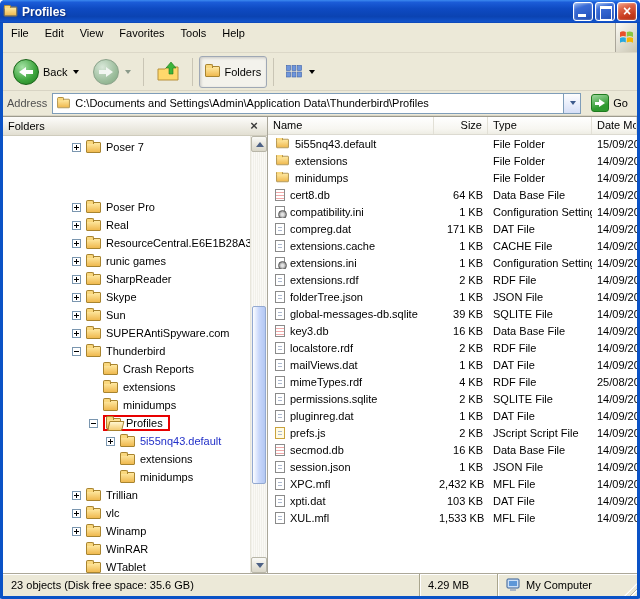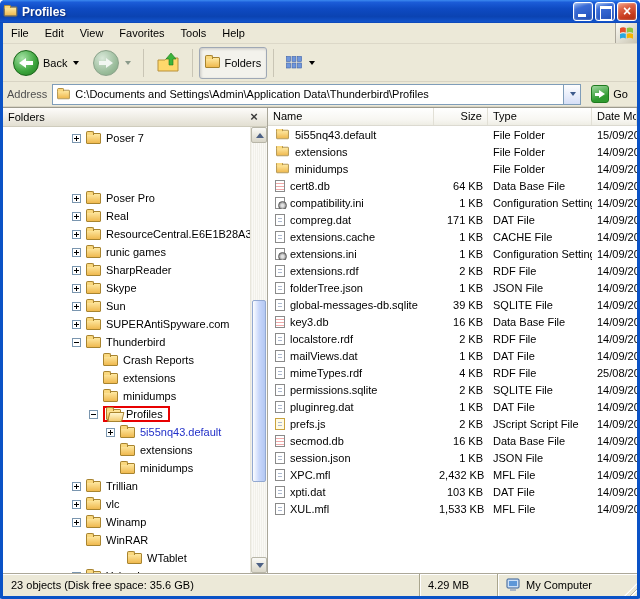--- a/index.html
+++ b/index.html
@@ -20,21 +20,21 @@
     background:linear-gradient(160deg,#9CBAEF 0%,#3A6BD6 30%,#2B5BC6 70%,#1E4AAE 100%);
     box-shadow:inset 0 0 2px rgba(255,255,255,.6); }
   .wbtn.close { background:linear-gradient(160deg,#F2A48C 0%,#DD6547 30%,#C73A1D 70%,#A92C12 100%); }
   .wbtn.min::before { content:""; position:absolute; left:4px; bottom:3px; width:8px; height:3px; background:#fff; }
   .wbtn.max::before { content:""; position:absolute; left:4px; top:3px; width:10px; height:10px;
     border:1px solid #fff; border-top-width:3px; }
   .wbtn.close::before { content:"×"; position:absolute; inset:0; color:#fff; font-weight:bold;
     font-size:14px; line-height:16px; text-align:center; }
 
   
-  .menubar { height:21px; flex:none; display:flex; align-items:stretch; background:#ECE9D8;
+  .menubar { height:30px; flex:none; display:flex; align-items:stretch; background:#ECE9D8;
     border-bottom:1px solid #DCD8C8; }
   .mi { padding:4px 8px 0 8px; cursor:default; }
   .xplogo { margin-left:auto; width:22px; display:flex; align-items:center; justify-content:center;
     background:linear-gradient(135deg,#FBFAF4,#C9C5B2); border-left:1px solid #AAA69A; }
 
   
   .toolbar { height:38px; flex:none; display:flex; align-items:center; padding:2px 4px; gap:2px;
     border-bottom:1px solid #D8D4C4; background:#ECE9D8; }
   .tbtn { display:flex; align-items:center; gap:4px; padding:2px 5px; height:32px;
     border:1px solid transparent; border-radius:3px; }
@@ -392,21 +392,21 @@
                 <span class="tlabel">Winamp</span>
               </span>
             </div>
             <div class="trow" style="padding-left: 69px;">
               <span class="exp none"></span>
               <span class="titem">
                 <span class="cfold ticon"></span>
                 <span class="tlabel">WinRAR</span>
               </span>
             </div>
-            <div class="trow" style="padding-left: 110px;">
+            <div class="trow" style="padding-left: 69px;">
               <span class="exp none"></span>
               <span class="titem">
                 <span class="cfold ticon"></span>
                 <span class="tlabel">WTablet</span>
               </span>
             </div>
             <div class="trow" style="padding-left: 69px; align-items: center;">
               <span class="exp plus"></span>
               <span class="titem">
                 <span class="cfold ticon"></span>

